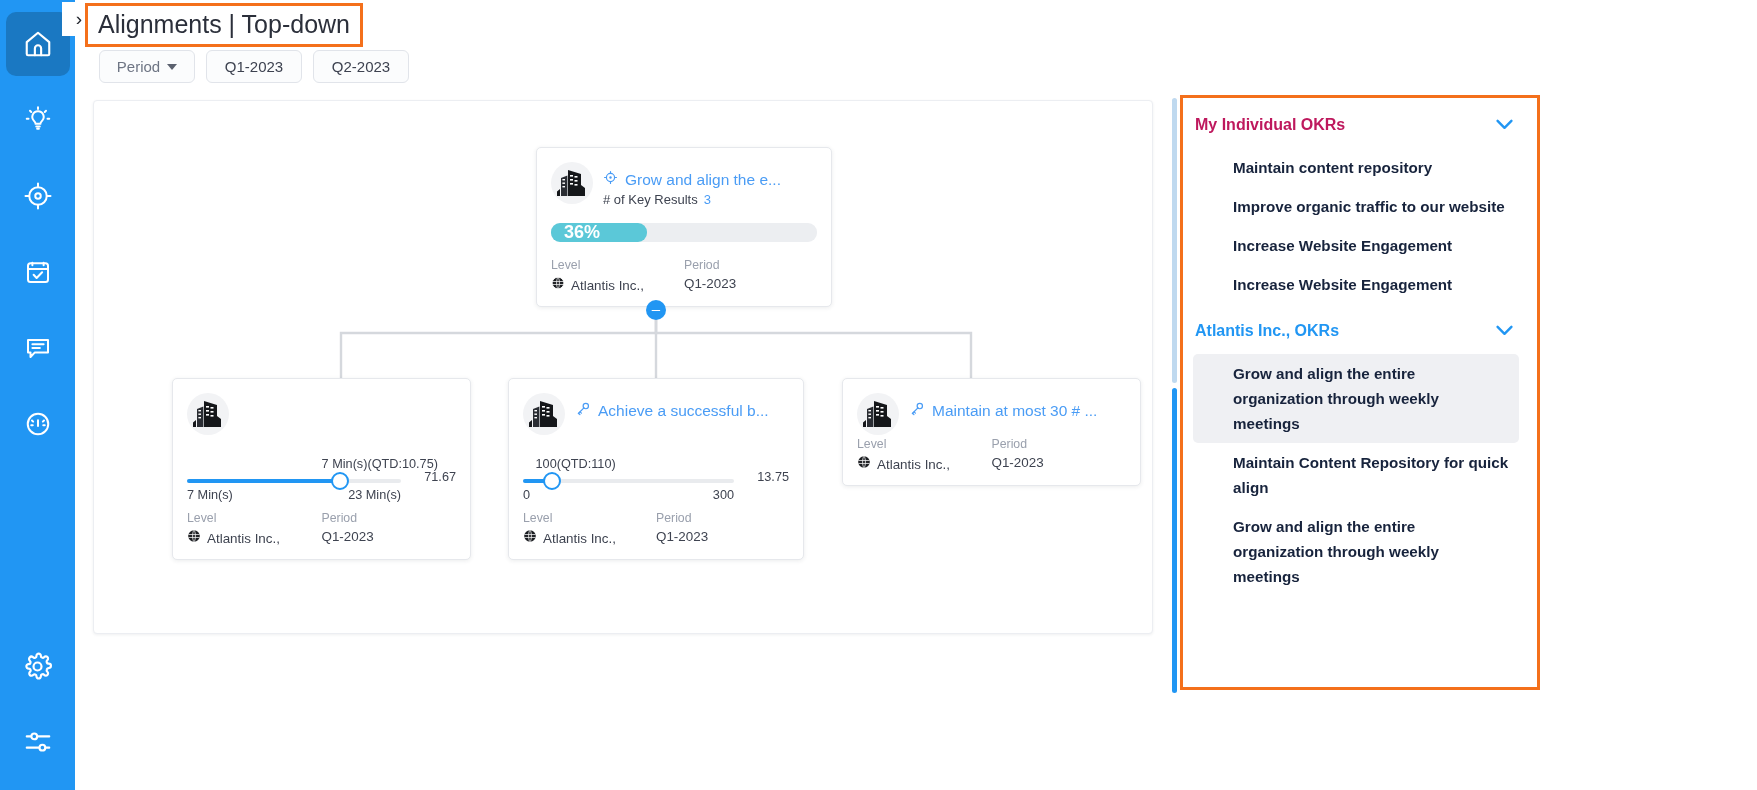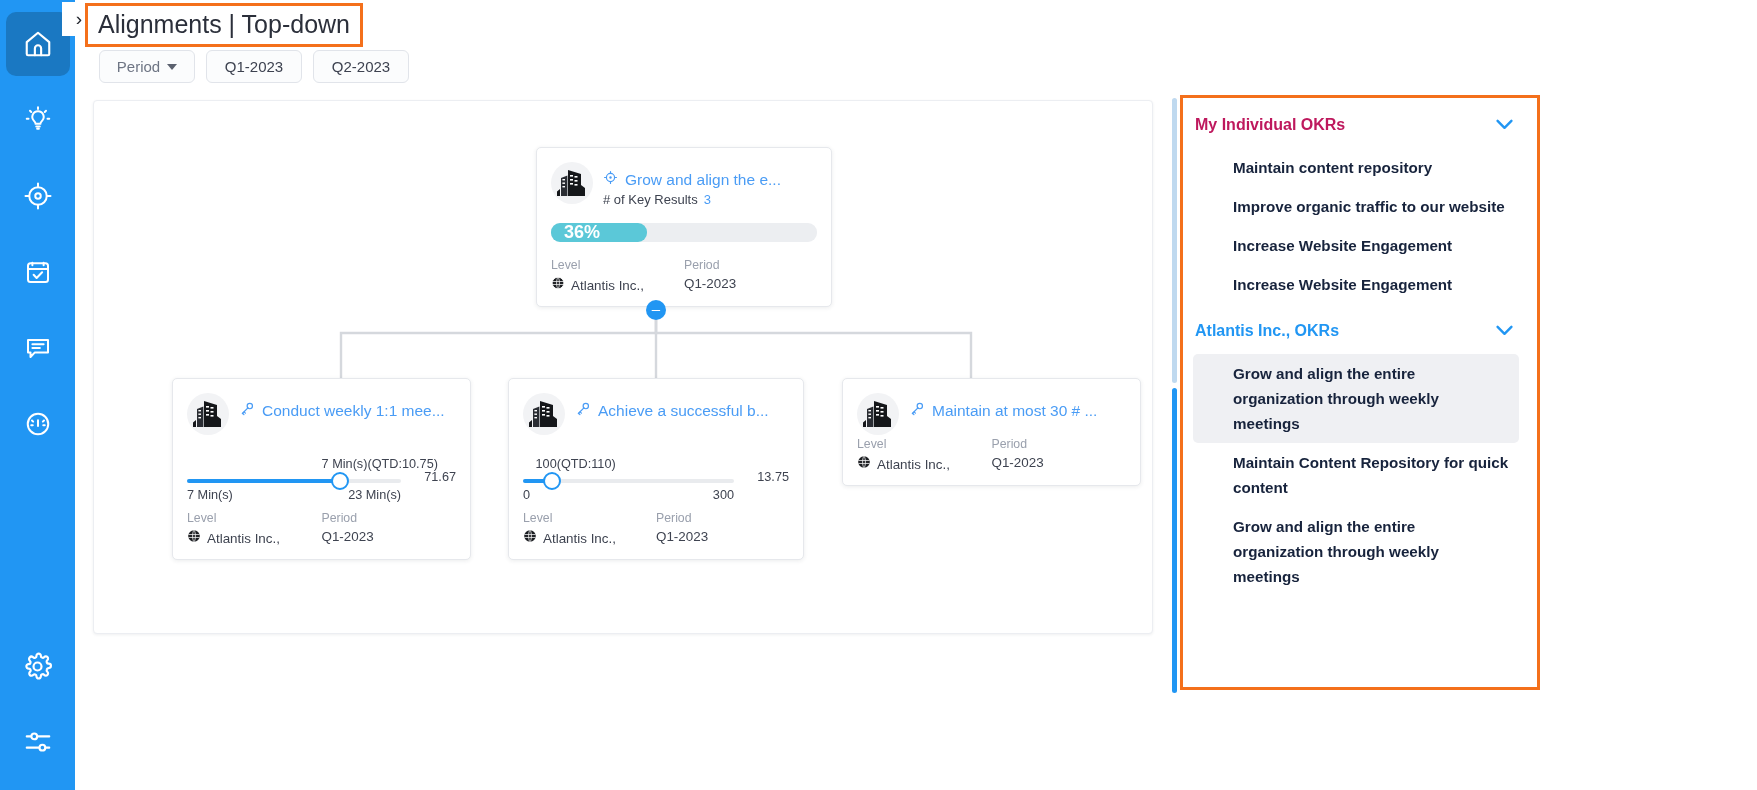--- a/index.html
+++ b/index.html
@@ -310,32 +310,20 @@
               <rect x="15" y="13" width="3" height="1.6"></rect>
                 <rect x="19.5" y="14" width="3" height="1.6"></rect>
               <rect x="15" y="17" width="3" height="1.6"></rect>
                 <rect x="19.5" y="18" width="3" height="1.6"></rect>
               <rect x="7.4" y="13" width="2.6" height="1.4"></rect>
                 <rect x="7.4" y="16.5" width="2.6" height="1.4"></rect>
               <rect x="7.4" y="20" width="2.6" height="1.4"></rect>
             </g>
           </svg>
         </div>
-        <div class="card-head-text">
-          <div class="card-title-row">
-            <span>
-              <svg width="16" height="16" viewBox="0 0 24 24" fill="none" stroke="#4a9cf5" stroke-width="1.8" stroke-linecap="round">
-                <circle cx="16.2" cy="7.6" r="4"></circle>
-                  <path d="M13.4 10.4 5 18.8"></path>
-                  <path d="M7.6 16.2l2 2M5.4 18.4l2 2"></path>
-              </svg>
-            </span>
-            <span class="card-title" style="max-width:205px;">Conduct weekly 1:1 mee...</span>
-          </div>
-        </div>
       </div>
 
       <div class="slider-block" style="margin-top:22px;">
         <div class="slider-current" style="left:71.67%;">7 Min(s)(QTD:10.75)</div>
         <div class="slider-track" style="right:55px;"></div>
         <div class="slider-fill" style="width:calc((100% - 55px) * 0.7167);"></div>
         <div class="slider-knob" style="left:calc((100% - 55px) * 0.7167);"></div>
         <div class="slider-min">7 Min(s)</div>
         <div class="slider-max" style="right:55px;">23 Min(s)</div>
         <div class="slider-side" style="right:0; top:13px;">71.67</div>
@@ -508,19 +496,19 @@
         <span class="rp-section-title blue">Atlantis Inc., OKRs</span>
         <span class="chev">
           <svg width="17" height="11" viewBox="0 0 17 11" fill="none" stroke="#2196f3" stroke-width="2.4" stroke-linecap="round" stroke-linejoin="round">
               <path d="M1.6 1.8 8.5 8.8 15.4 1.8"></path>
             </svg>
         </span>
       </div>
 
       <div class="rp-list">
         <div class="rp-item selected">Grow and align the entire organization through weekly meetings</div>
-        <div class="rp-item">Maintain Content Repository for quick content</div>
+        <div class="rp-item">Maintain Content Repository for quick align</div>
         <div class="rp-item">Grow and align the entire organization through weekly meetings</div>
       </div>
     </div>
   </div>
 
 </div>
 
 </body></html>

